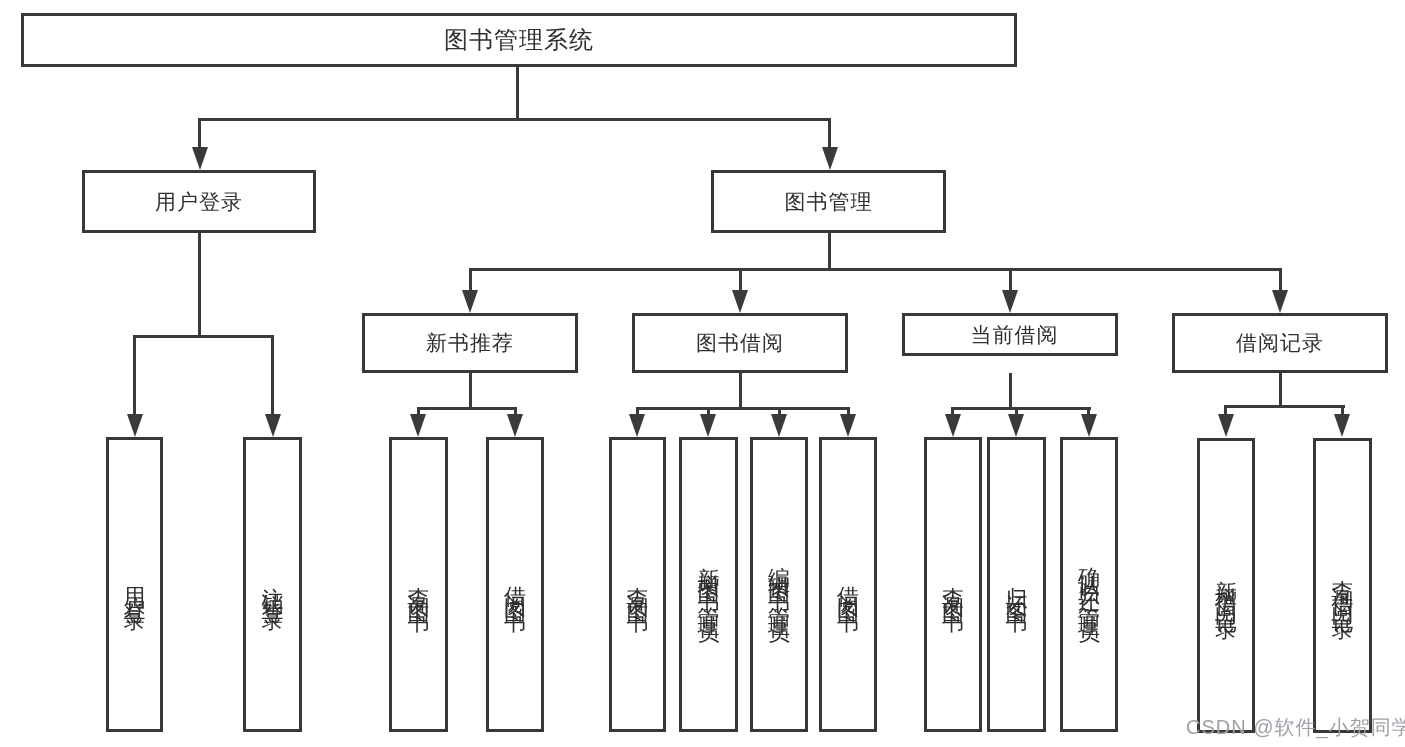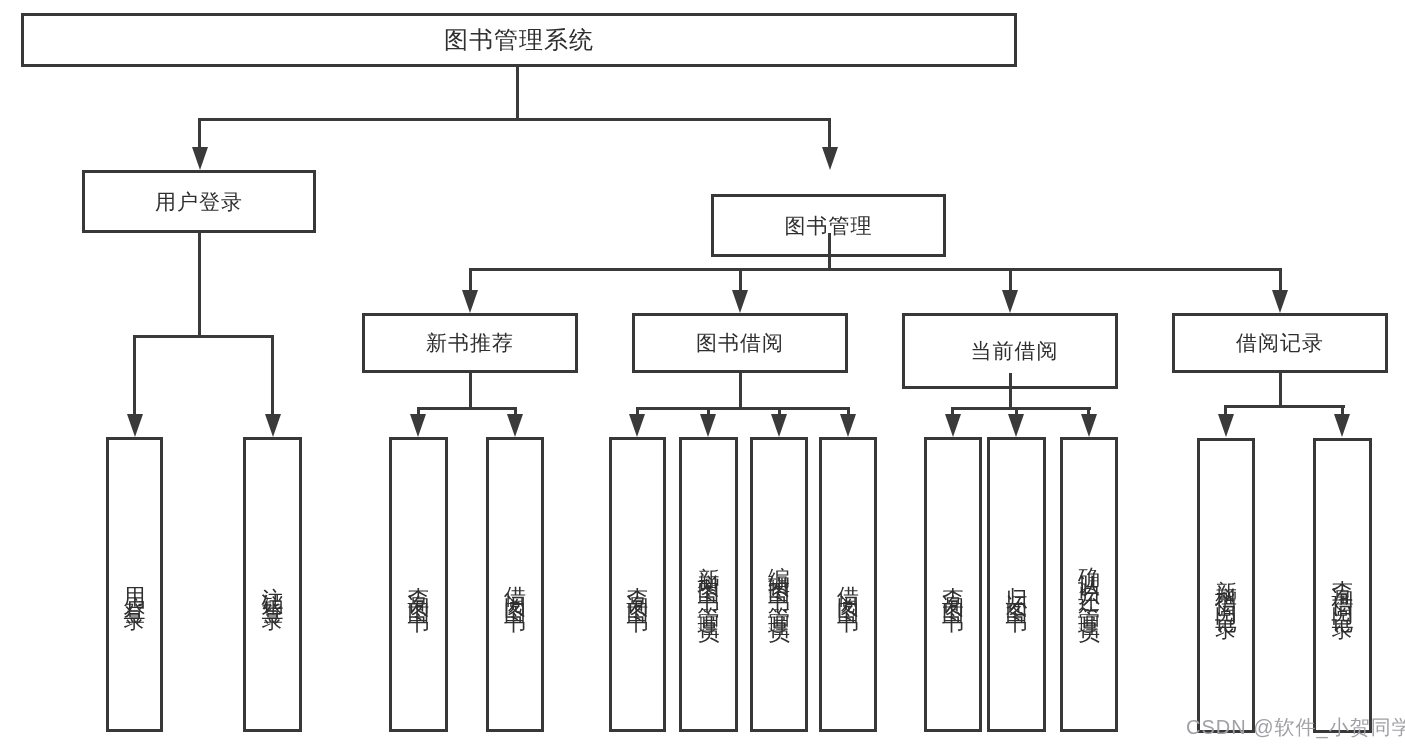--- a/index.html
+++ b/index.html
@@ -49,25 +49,25 @@
   }
 </style>
 </head>
 <body>
 
 <div class="canvas">
 
   <div class="box root" style="left:21px;top:13px;width:996px;height:54px;">图书管理系统</div>
 
   <div class="box l2" style="left:82px;top:170px;width:234px;height:63px;">用户登录</div>
-  <div class="box l2" style="left:711px;top:170px;width:235px;height:63px;margin-top:24px;">图书管理</div>
+  <div class="box l2" style="left:711px;top:170px;width:235px;height:63px;">图书管理</div>
 
   <div class="box l3" style="left:632px;top:313px;width:216px;height:60px;">图书借阅</div>
   <div class="box l3" style="left:362px;top:313px;width:216px;height:60px;">新书推荐</div>
-  <div class="box l3" style="left:902px;top:313px;width:216px;height:76px;padding-left:9px;">当前借阅</div>
+  <div class="box l3" style="left:902px;top:313px;width:216px;height:43px;padding-left:9px;">当前借阅</div>
   <div class="box l3" style="left:1172px;top:313px;width:216px;height:60px;">借阅记录</div>
 
   <div class="box leaf" style="left:106px;top:437px;width:57px;height:295px;">用户登录</div>
   <div class="box leaf" style="left:243px;top:437px;width:59px;height:295px;">注销登录</div>
   <div class="box leaf" style="left:389px;top:437px;width:59px;height:295px;">查询图书</div>
   <div class="box leaf" style="left:486px;top:437px;width:58px;height:295px;">借阅图书</div>
   <div class="box leaf" style="left:609px;top:437px;width:57px;height:295px;">查询图书</div>
   <div class="box leaf" style="left:679px;top:437px;width:59px;height:295px;">新增图书（管理员）</div>
   <div class="box leaf" style="left:750px;top:437px;width:58px;height:295px;">编辑图书（管理员）</div>
   <div class="box leaf" style="left:819px;top:437px;width:58px;height:295px;">借阅图书</div>

